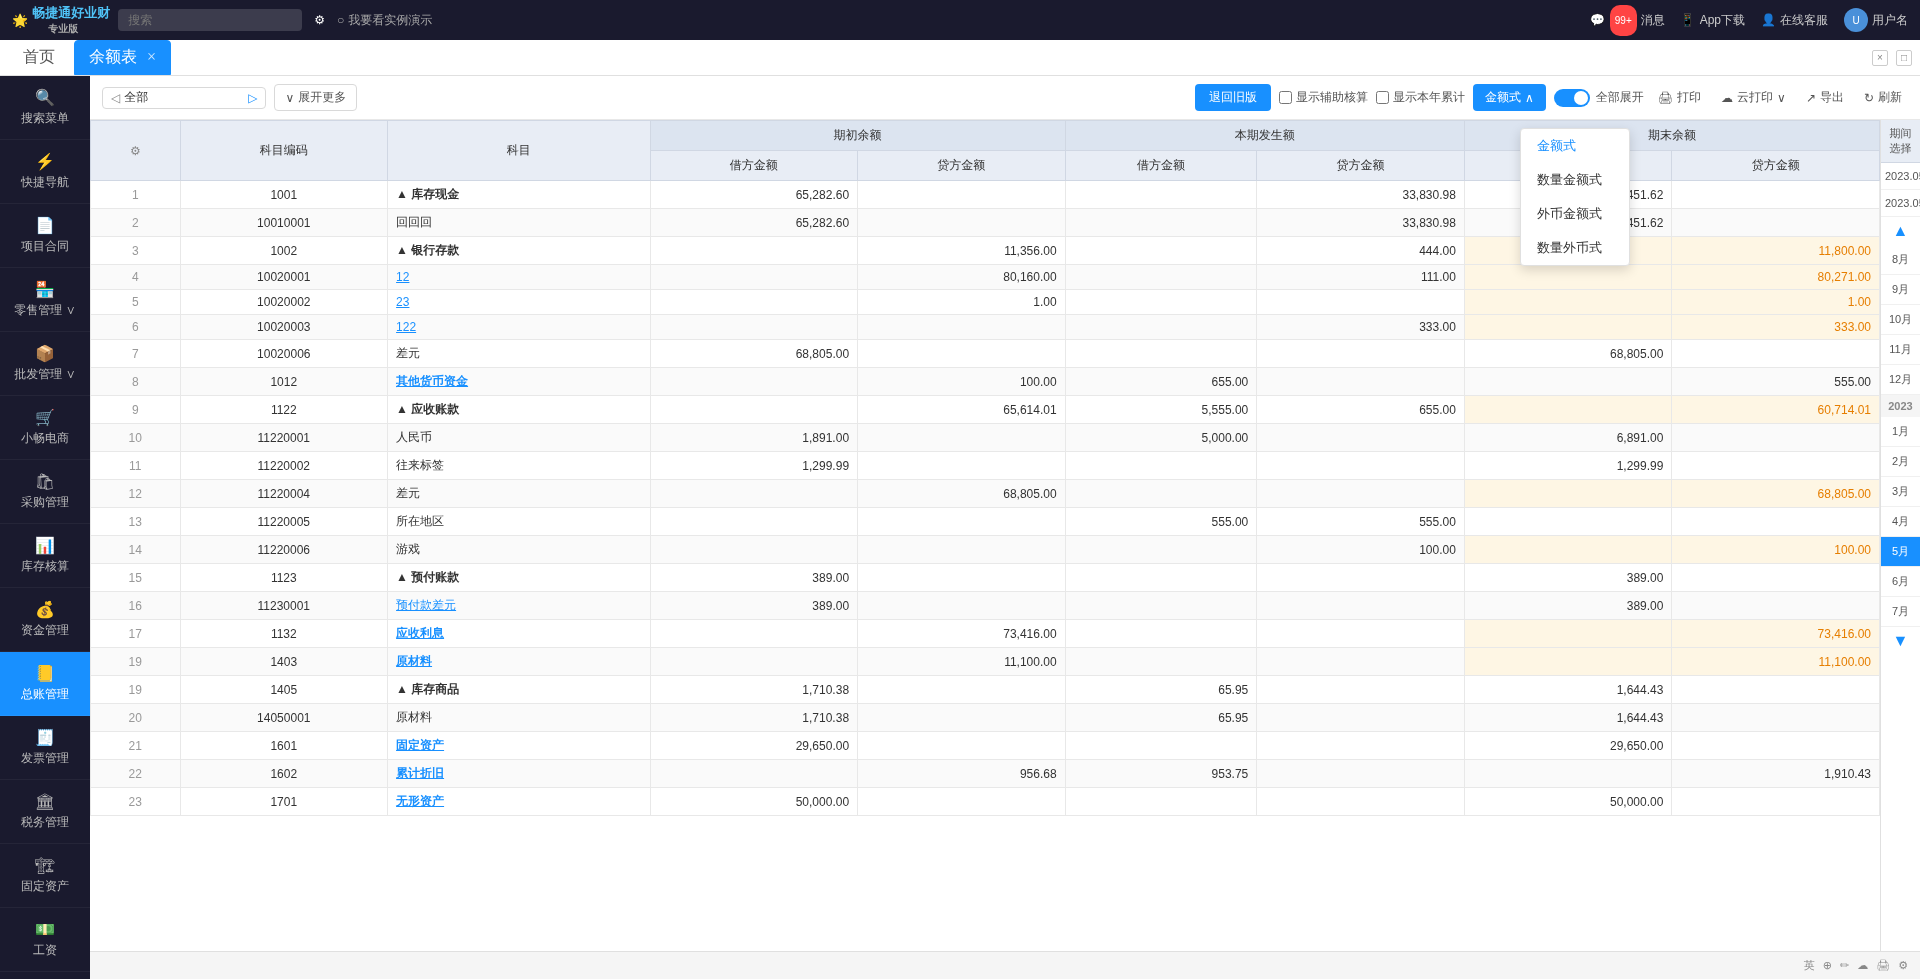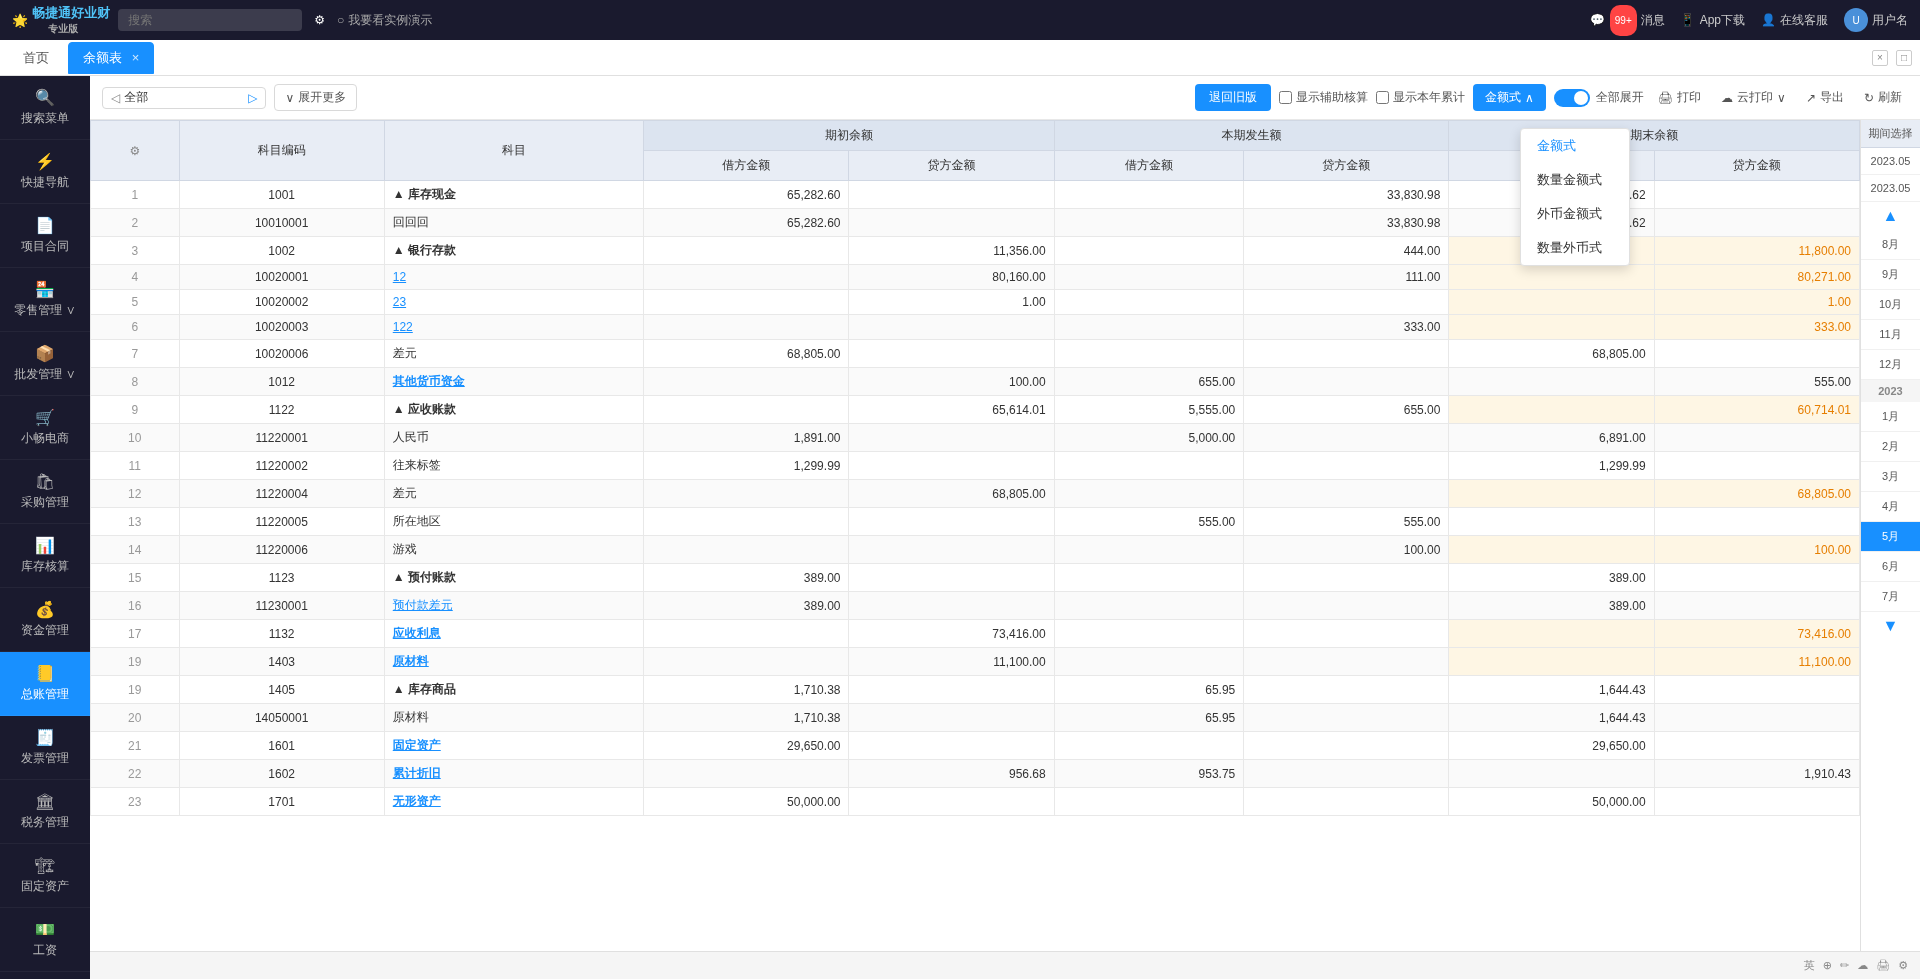--- a/index.html
+++ b/index.html
@@ -31,29 +31,30 @@
       border-bottom: 1px solid #e0e0e0;
       display: flex;
       align-items: center;
       padding: 0 8px;
       gap: 4px;
     }
     .tab-item {
       padding: 6px 14px;
       border-radius: 4px 4px 0 0;
       cursor: pointer;
-      font-size: 13px;
+      font-size: 16px;
       color: #666;
       border: 1px solid transparent;
     }
     .tab-item.home { color: #555; }
     .tab-item.active {
       background: #1890ff;
       color: #fff;
       border-color: #1890ff;
+      font-family: Liberation Serif, serif;
     }
     .tab-close { margin-left: 6px; color: rgba(255,255,255,0.8); cursor: pointer; }
     .tab-bar-right { margin-left: auto; display: flex; gap: 8px; }
     .win-btn { width: 16px; height: 16px; border-radius: 2px; border: 1px solid #ccc; display: flex; align-items: center; justify-content: center; font-size: 10px; cursor: pointer; color: #888; }
 
     
     .main-layout {
       display: flex;
       height: calc(979px - 40px - 36px);
     }
@@ -235,21 +236,21 @@
     .dropdown-item {
       padding: 8px 16px;
       font-size: 13px;
       cursor: pointer;
       color: #333;
     }
     .dropdown-item.selected { color: #1890ff; }
 
     
     .right-panel {
-      width: 60px;
+      width: 40px;
       background: #fff;
       border-left: 1px solid #e0e0e0;
       display: flex;
       flex-direction: column;
       overflow-y: auto;
       flex-shrink: 0;
     }
     .right-panel-header {
       background: #e8edf5;
       padding: 6px 4px;

